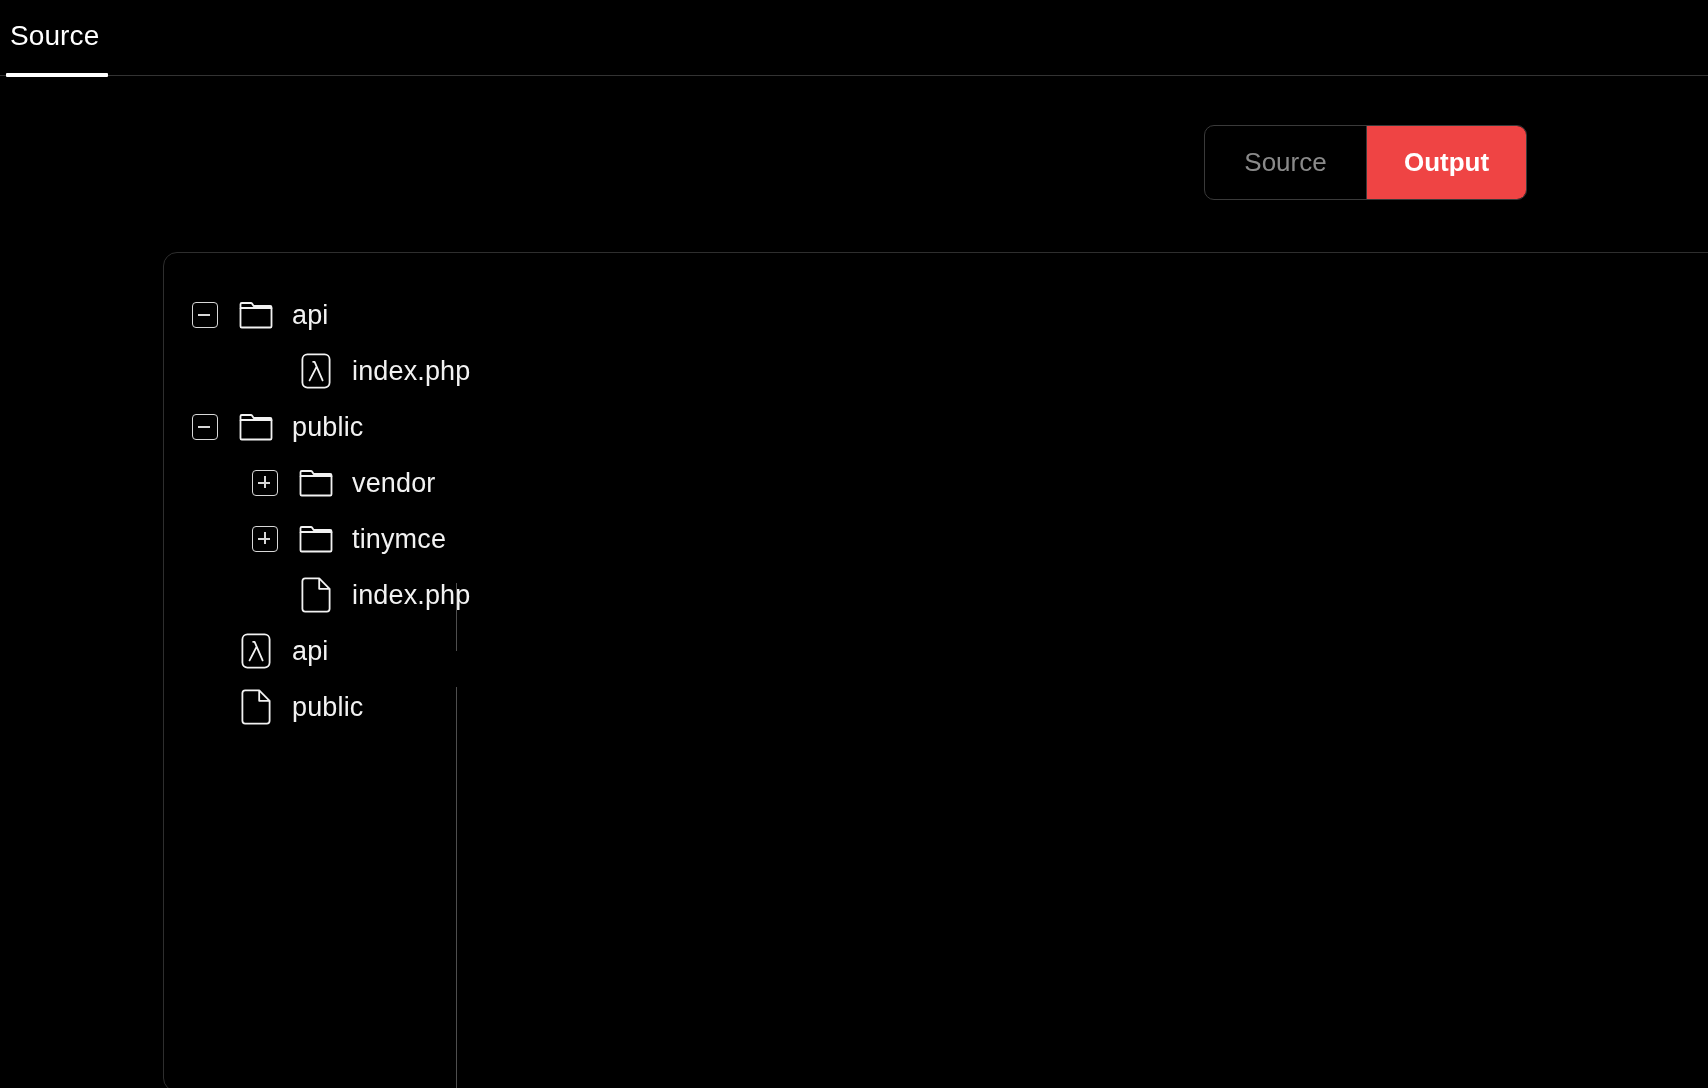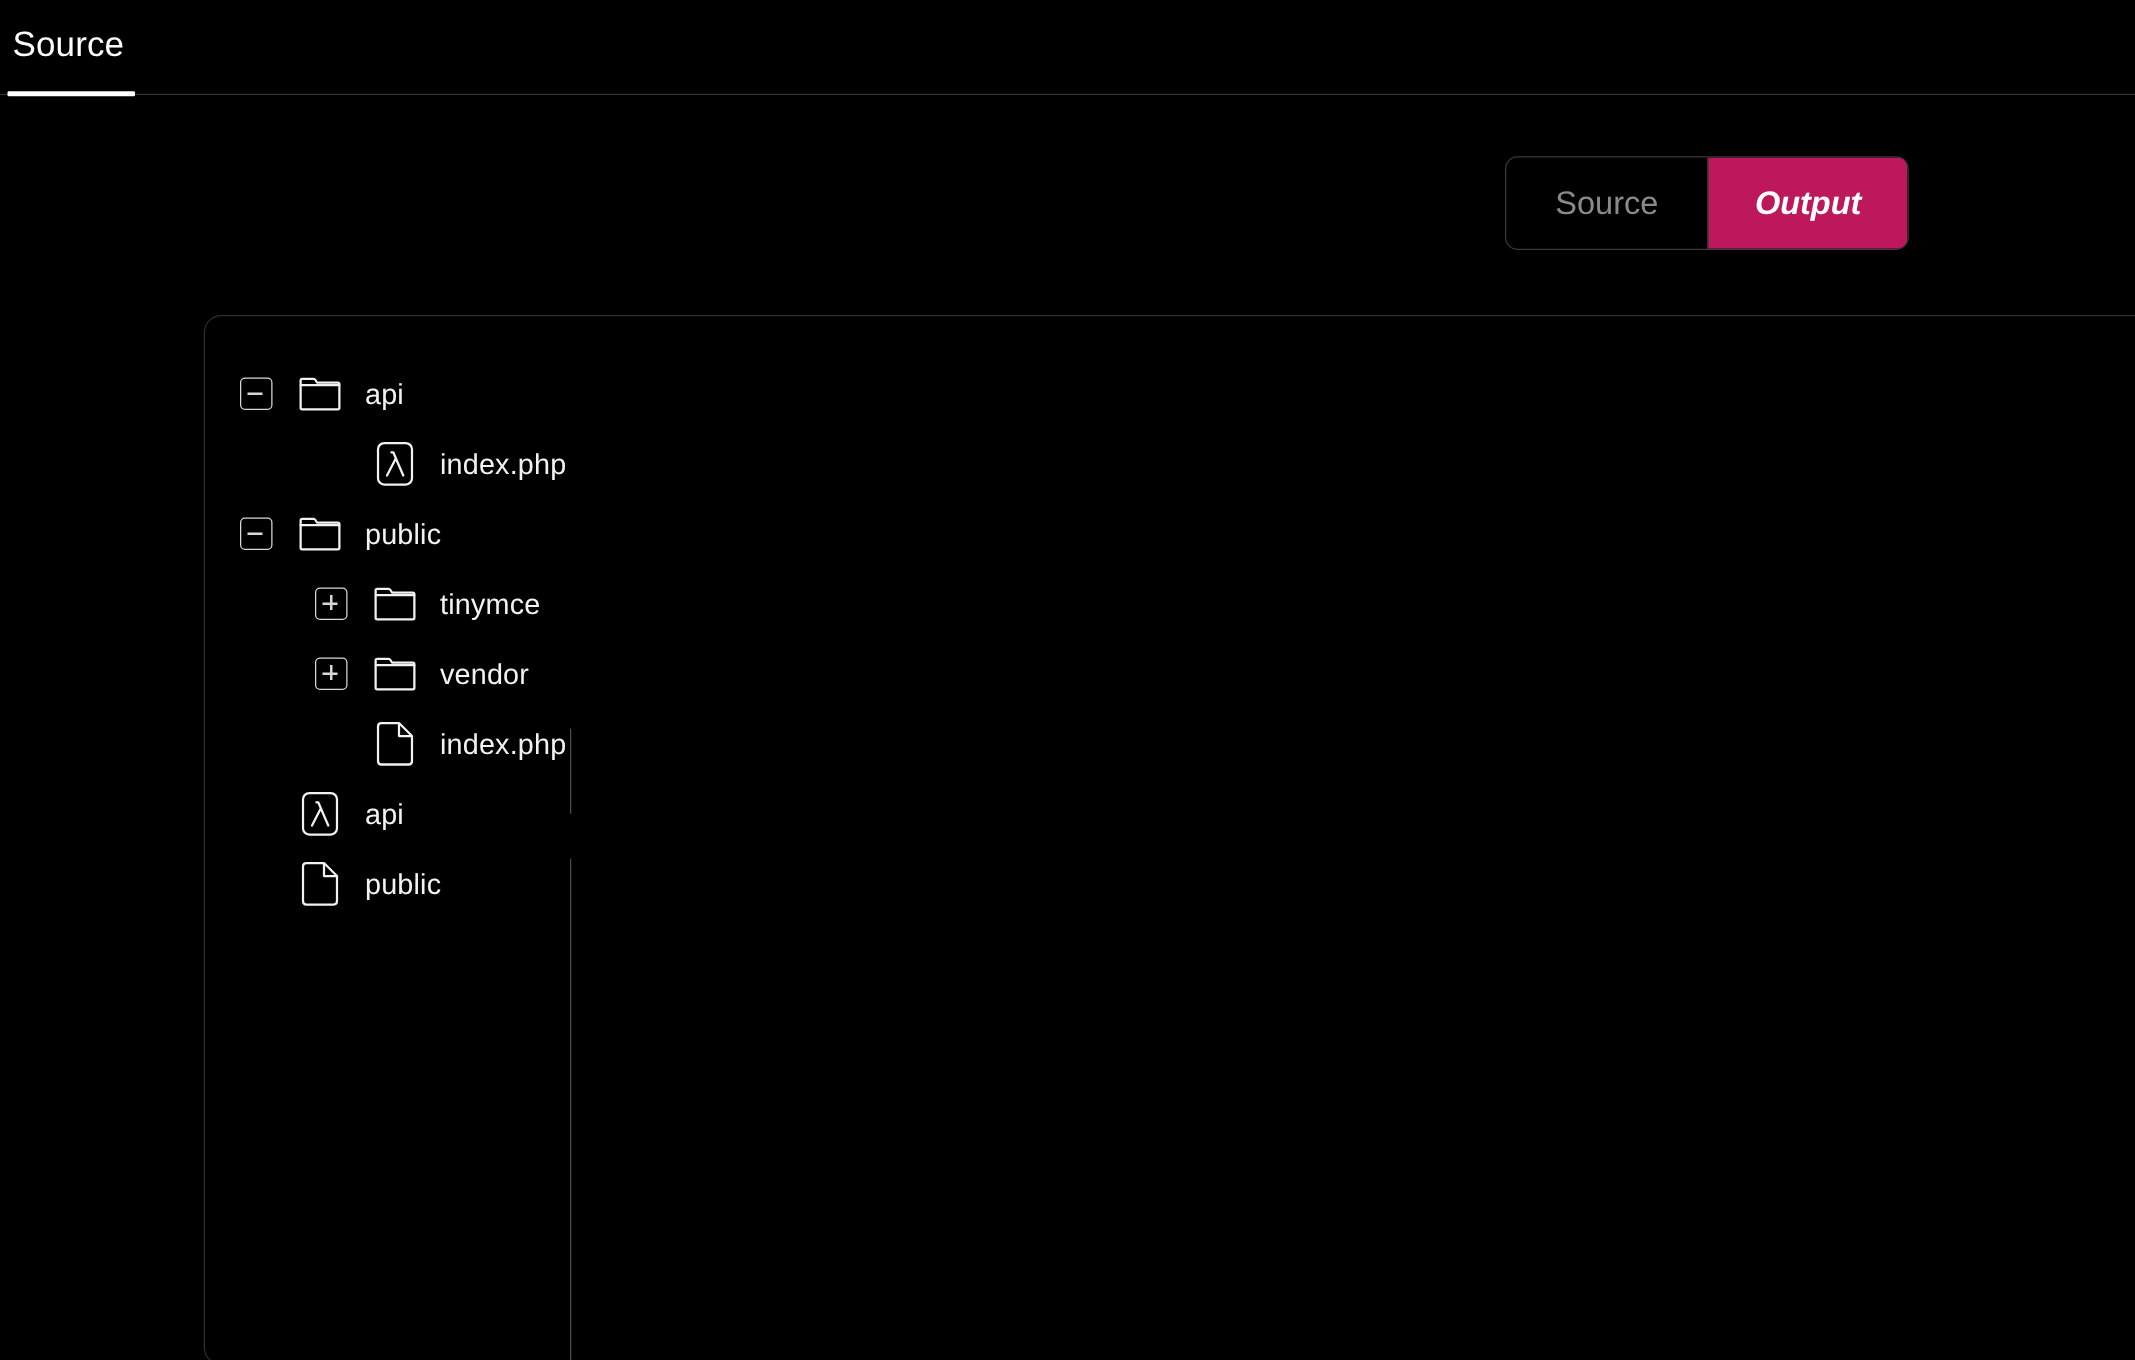--- a/index.html
+++ b/index.html
@@ -77,24 +77,23 @@
     white-space: nowrap;
   }
   .segment-btn.inactive {
     color: #8a8a8a;
     font-weight: 400;
     min-width: 161px;
   }
   .segment-btn.active {
     color: #ffffff;
     font-weight: 700;
-    background: #be185d;
+    background: #ef4444;
     border-left: 1px solid #3a3a3a;
     min-width: 160px;
-    font-style: italic;
   }
 
   
   .panel {
     position: absolute;
     left: 163px;
     top: 252px;
     width: 1600px;
     height: 840px;
     border: 1px solid #2e2e2e;
@@ -166,21 +165,21 @@
     height: 40px;
     margin-right: 18px;
     display: flex;
     align-items: center;
     justify-content: center;
   }
   .icon svg { display: block; }
 
   .label {
     color: #f2f2f2;
-    font-size: 23px;
+    font-size: 27px;
     letter-spacing: 0.15px;
     white-space: nowrap;
   }
 
   
   .guide {
     position: absolute;
     width: 1.4px;
     background: #4e4e4e;
   }
@@ -238,31 +237,31 @@
         <span class="label">public</span>
       </div>
       <div class="row depth1">
         <button class="toggle plus"></button>
         <span class="icon">
           <svg width="34" height="28" viewBox="0 0 34 28" fill="none">
             <path d="M1.5 7 L1.5 25.2 Q1.5 26.5 2.8 26.5 L31.2 26.5 Q32.5 26.5 32.5 25.2 L32.5 7" stroke="#f2f2f2" stroke-width="1.8" stroke-linejoin="round"></path>
             <path d="M1.5 7 L1.5 3.3 Q1.5 2 2.8 2 L11.8 2 Q12.7 2 13.2 2.8 L14.6 5 L31.2 5 Q32.5 5 32.5 6.3 L32.5 7 Z" stroke="#f2f2f2" stroke-width="1.8" stroke-linejoin="round"></path>
           </svg>
         </span>
+        <span class="label">vendor</span>
+      </div>
+      <div class="row depth1">
+        <button class="toggle plus"></button>
+        <span class="icon">
+          <svg width="34" height="28" viewBox="0 0 34 28" fill="none">
+            <path d="M1.5 7 L1.5 25.2 Q1.5 26.5 2.8 26.5 L31.2 26.5 Q32.5 26.5 32.5 25.2 L32.5 7" stroke="#f2f2f2" stroke-width="1.8" stroke-linejoin="round"></path>
+            <path d="M1.5 7 L1.5 3.3 Q1.5 2 2.8 2 L11.8 2 Q12.7 2 13.2 2.8 L14.6 5 L31.2 5 Q32.5 5 32.5 6.3 L32.5 7 Z" stroke="#f2f2f2" stroke-width="1.8" stroke-linejoin="round"></path>
+          </svg>
+        </span>
         <span class="label">tinymce</span>
-      </div>
-      <div class="row depth1">
-        <button class="toggle plus"></button>
-        <span class="icon">
-          <svg width="34" height="28" viewBox="0 0 34 28" fill="none">
-            <path d="M1.5 7 L1.5 25.2 Q1.5 26.5 2.8 26.5 L31.2 26.5 Q32.5 26.5 32.5 25.2 L32.5 7" stroke="#f2f2f2" stroke-width="1.8" stroke-linejoin="round"></path>
-            <path d="M1.5 7 L1.5 3.3 Q1.5 2 2.8 2 L11.8 2 Q12.7 2 13.2 2.8 L14.6 5 L31.2 5 Q32.5 5 32.5 6.3 L32.5 7 Z" stroke="#f2f2f2" stroke-width="1.8" stroke-linejoin="round"></path>
-          </svg>
-        </span>
-        <span class="label">vendor</span>
       </div>
       <div class="row depth1">
         <span class="toggle-spacer"></span>
         <span class="icon">
           <svg width="30" height="36" viewBox="0 0 30 36" fill="none">
             <path d="M1.4 4.2 Q1.4 1.4 4.2 1.4 L18.2 1.4 L28.6 11.8 L28.6 31.8 Q28.6 34.6 25.8 34.6 L4.2 34.6 Q1.4 34.6 1.4 31.8 Z" stroke="#f2f2f2" stroke-width="1.8" stroke-linejoin="round"></path>
             <path d="M18.2 1.4 L18.2 11.8 L28.6 11.8" stroke="#f2f2f2" stroke-width="1.8" stroke-linejoin="round"></path>
           </svg>
         </span>
         <span class="label">index.php</span>

